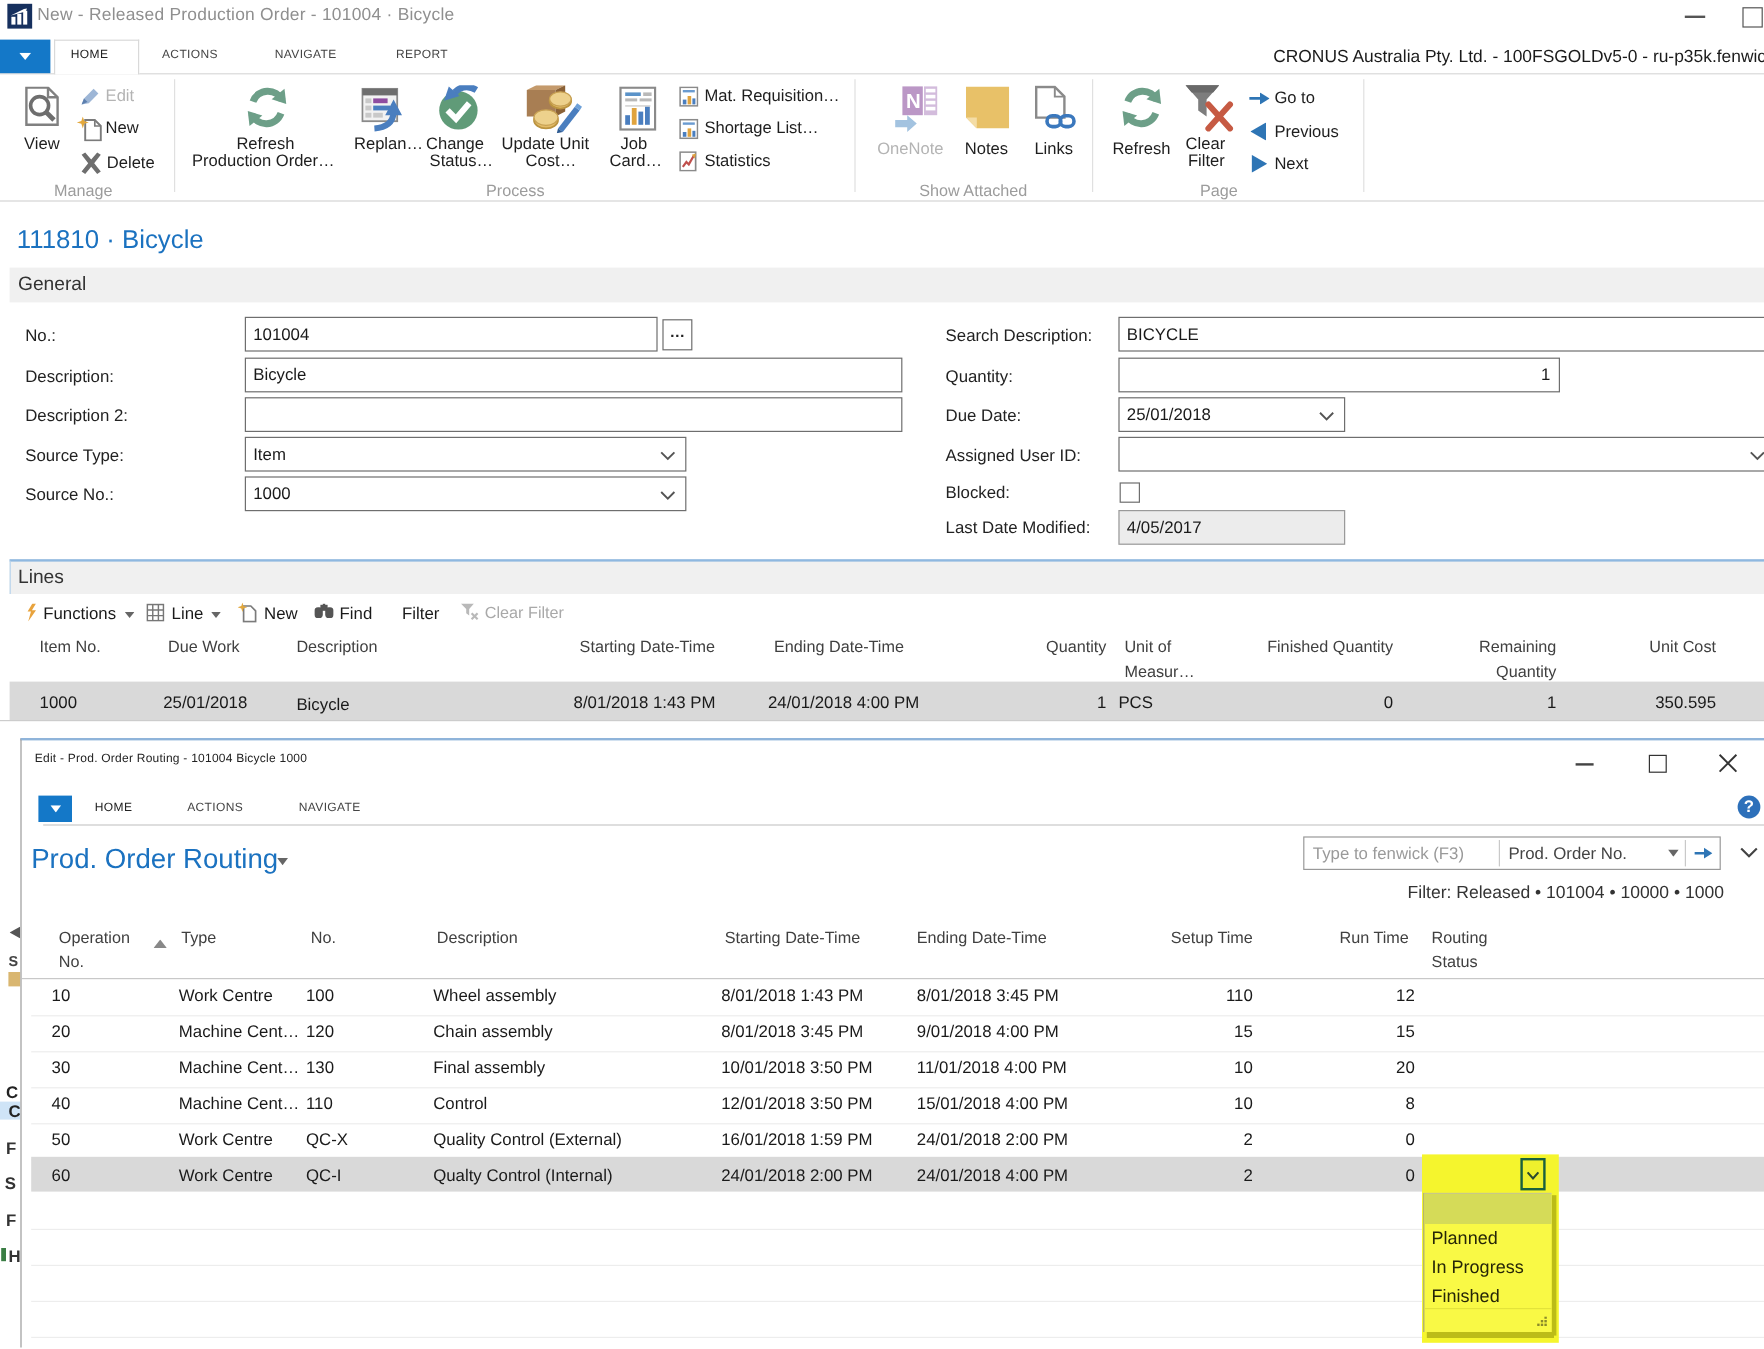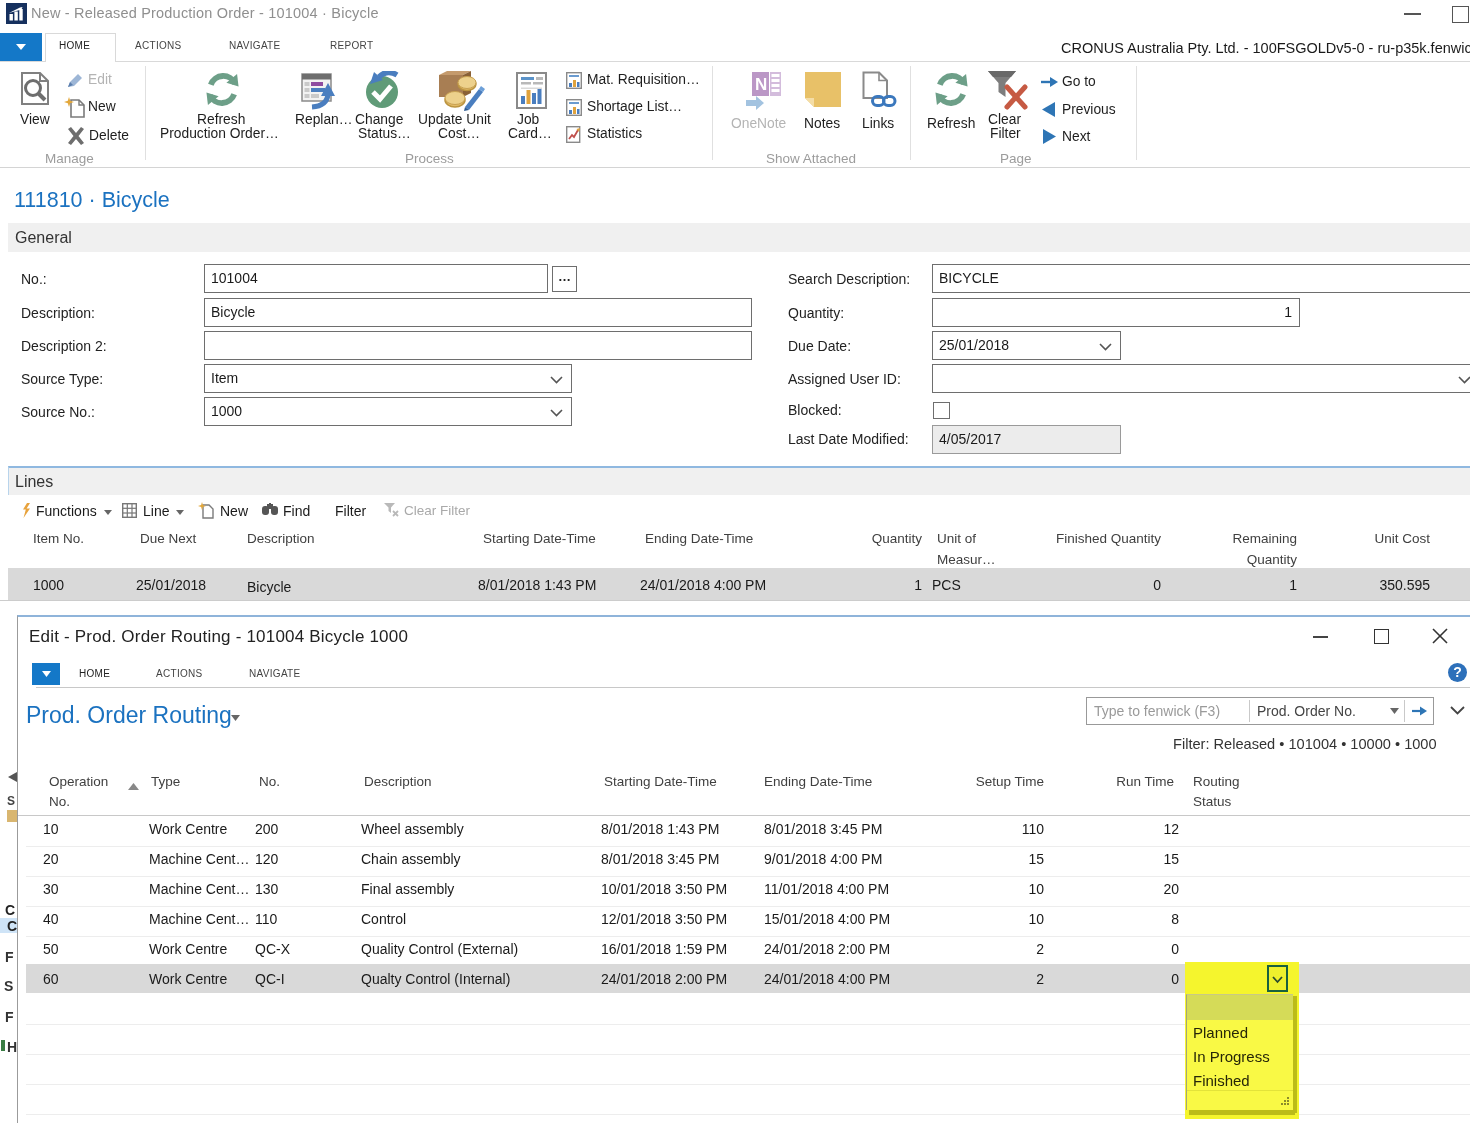--- a/index.html
+++ b/index.html
@@ -320,21 +320,21 @@
 <svg class="a" style="left:384px;top:503px" width="16" height="15" viewBox="0 0 16 15">
   <path d="M0 0 L11 0 L7 4.5 L7 10 L4.5 8 L4.5 4.5 Z" fill="#b9b9b9"></path>
   <g stroke="#b9b9b9" stroke-width="1.8">
         <line x1="9" y1="8" x2="14" y2="13"></line>
         <line x1="14" y1="8" x2="9" y2="13"></line>
       </g>
 </svg>
 <div class="a" style="left:404px;top:503px;font-size:13.5px;color:#a9a9a9">Clear Filter</div>
 
 <div class="a hdr" style="left:33px;top:531px">Item No.</div>
-<div class="a hdr" style="left:140px;top:531px">Due Next</div>
+<div class="a hdr" style="left:140px;top:531px">Due Work</div>
 <div class="a hdr" style="left:247px;top:531px">Description</div>
 <div class="a hdr" style="left:483px;top:531px">Starting Date-Time</div>
 <div class="a hdr" style="left:645px;top:531px">Ending Date-Time</div>
 <div class="a hdr r" style="left:822px;top:531px;width:100px">Quantity</div>
 <div class="a hdr" style="left:937px;top:531px">Unit of</div>
 <div class="a hdr" style="left:937px;top:552px">Measur…</div>
 <div class="a hdr r" style="left:1046px;top:531px;width:115px">Finished Quantity</div>
 <div class="a hdr r" style="left:1197px;top:531px;width:100px">Remaining</div>
 <div class="a hdr r" style="left:1197px;top:552px;width:100px">Quantity</div>
 <div class="a hdr r" style="left:1330px;top:531px;width:100px">Unit Cost</div>
@@ -361,21 +361,21 @@
 <div class="a" style="left:0px;top:918px;width:17px;height:15px;background:#cfe4f7"></div>
 <div class="a" style="left:7px;top:918px;font-size:14px;font-weight:bold;color:#222">C</div>
 <div class="a" style="left:5px;top:949px;font-size:14px;font-weight:bold;color:#333">F</div>
 <div class="a" style="left:4px;top:978px;font-size:14px;font-weight:bold;color:#333">S</div>
 <div class="a" style="left:5px;top:1009px;font-size:14px;font-weight:bold;color:#333">F</div>
 <div class="a" style="left:1px;top:1040px;width:4px;height:11px;background:#3a7d44"></div>
 <div class="a" style="left:7px;top:1039px;font-size:14px;font-weight:bold;color:#333">H</div>
 
 <div class="a" id="win2" style="left:17px;top:615px;width:1453px;height:508px;background:#fff;border-top:2px solid #8fb4da;border-left:1px solid #9b9b9b;overflow:hidden">
 
-  <div class="a txt" style="left:11px;top:10px;font-size:17px;letter-spacing:0.2px;color:#222">Edit - Prod. Order Routing - 101004 Bicycle 1000</div>
+  <div class="a txt" style="left:11px;top:10px;font-size:10px;letter-spacing:0.2px;color:#222">Edit - Prod. Order Routing - 101004 Bicycle 1000</div>
   <div class="a" style="left:1295px;top:19px;width:15px;height:1.5px;background:#444"></div>
   <div class="a" style="left:1356px;top:12px;width:15px;height:15px;border:1.5px solid #333"></div>
   <svg class="a" style="left:1414px;top:11px" width="16" height="16" viewBox="0 0 16 16">
         <g stroke="#333" stroke-width="1.6">
           <line x1="1" y1="1" x2="15" y2="15"></line>
           <line x1="15" y1="1" x2="1" y2="15"></line>
         </g>
       </svg>
 
   <div class="a bluebtn" style="left:14px;top:46px;width:28px;height:22px">
@@ -434,21 +434,21 @@
   <div class="a" style="left:8px;top:319px;width:1445px;height:1px;background:#ededed"></div>
   <div class="a" style="left:8px;top:349px;width:1445px;height:1px;background:#ededed"></div>
   <div class="a" style="left:8px;top:347px;width:1445px;height:29px;background:#d9d9d9"></div>
   <div class="a" style="left:8px;top:407px;width:1445px;height:1px;background:#ededed"></div>
   <div class="a" style="left:8px;top:437px;width:1445px;height:1px;background:#ededed"></div>
   <div class="a" style="left:8px;top:467px;width:1445px;height:1px;background:#ededed"></div>
   <div class="a" style="left:8px;top:497px;width:1445px;height:1px;background:#ededed"></div>
 
   <div class="a cell" style="left:25px;top:204px">10</div>
   <div class="a cell" style="left:131px;top:204px">Work Centre</div>
-  <div class="a cell" style="left:237px;top:204px">200</div>
+  <div class="a cell" style="left:237px;top:204px">100</div>
   <div class="a cell" style="left:343px;top:204px">Wheel assembly</div>
   <div class="a cell" style="left:583px;top:204px">8/01/2018 1:43 PM</div>
   <div class="a cell" style="left:746px;top:204px">8/01/2018 3:45 PM</div>
   <div class="a cell r" style="left:926px;top:204px;width:100px">110</div>
   <div class="a cell r" style="left:1061px;top:204px;width:100px">12</div>
 
   <div class="a cell" style="left:25px;top:234px">20</div>
   <div class="a cell" style="left:131px;top:234px">Machine Cent…</div>
   <div class="a cell" style="left:237px;top:234px">120</div>
   <div class="a cell" style="left:343px;top:234px">Chain assembly</div>

